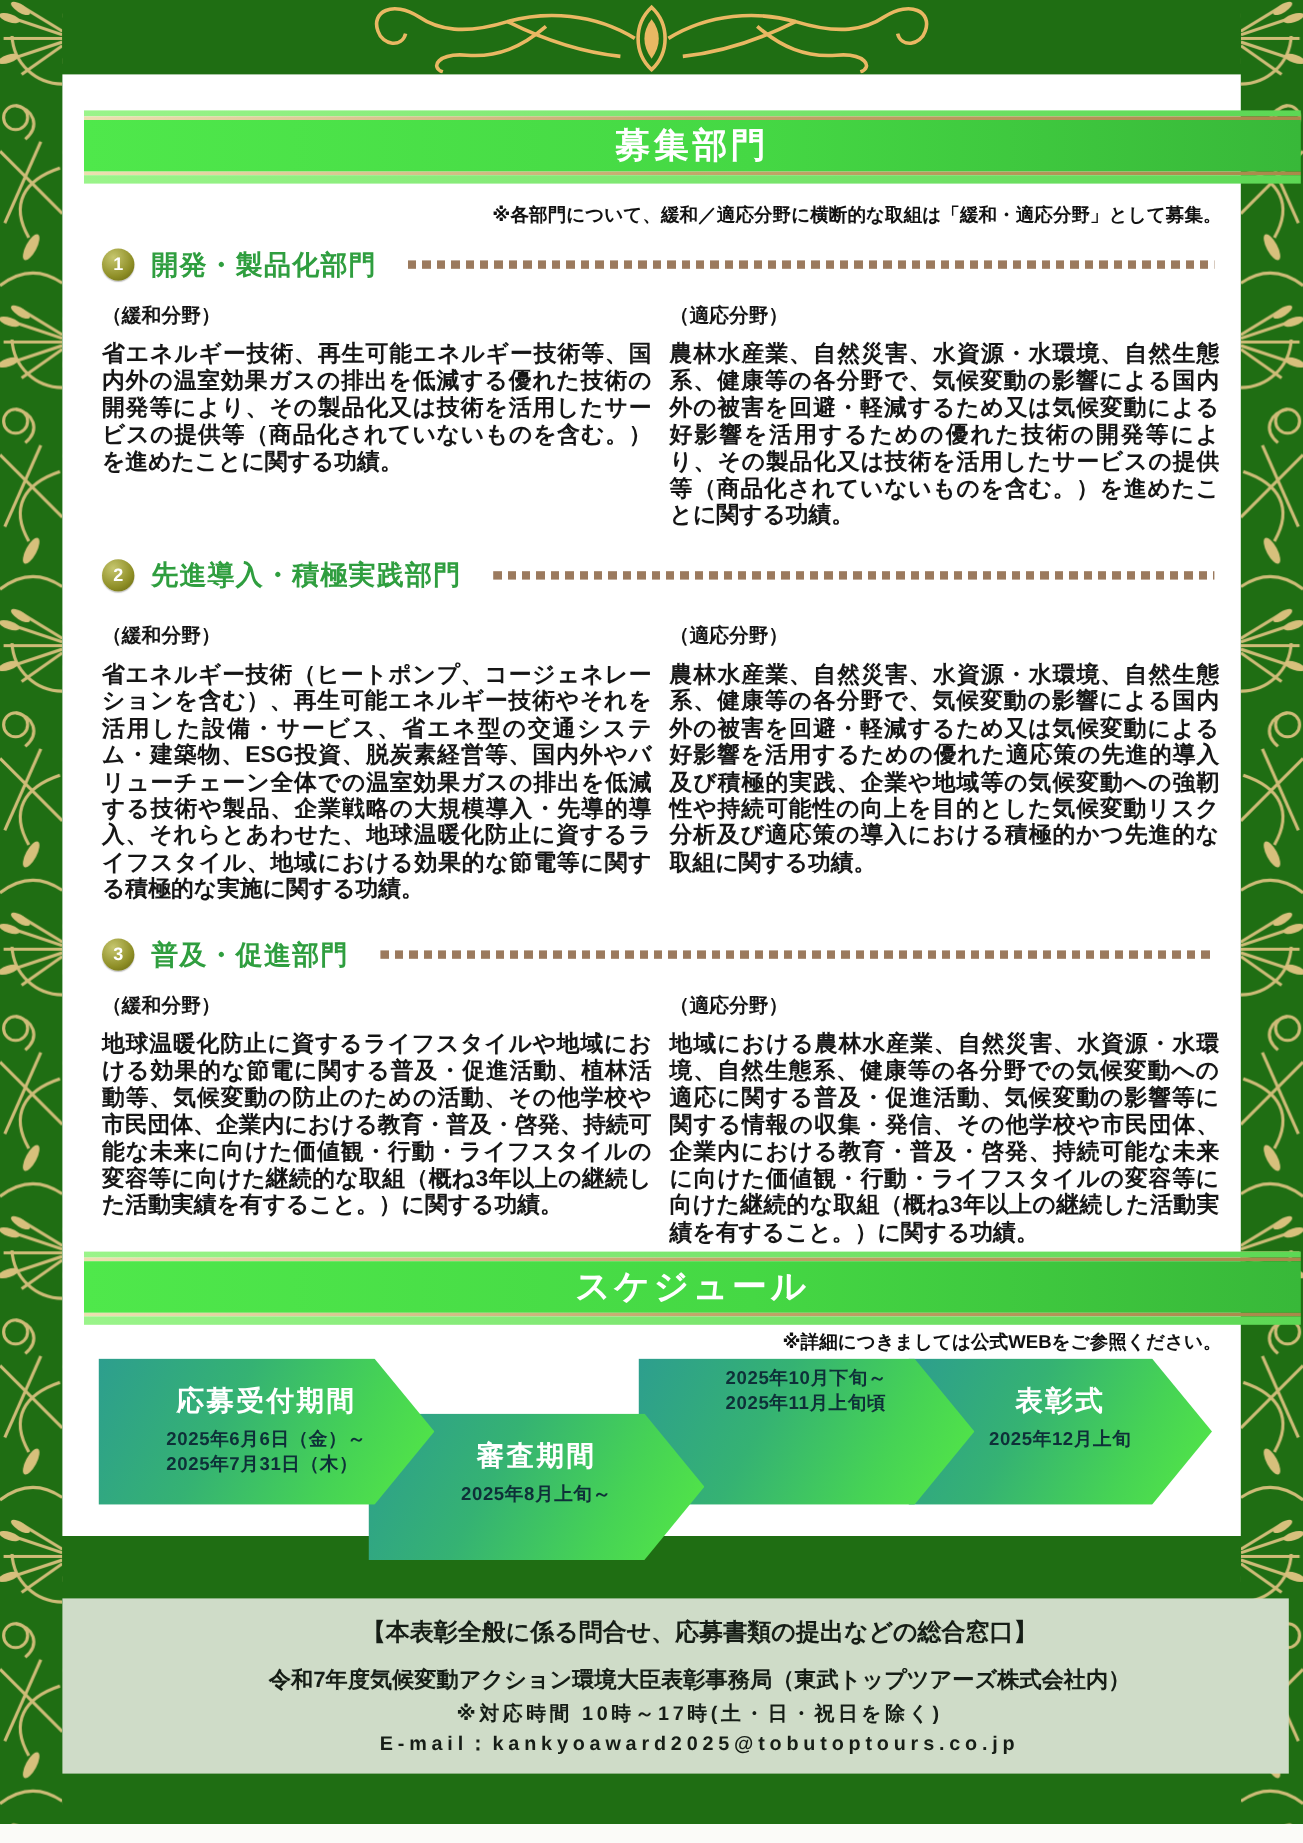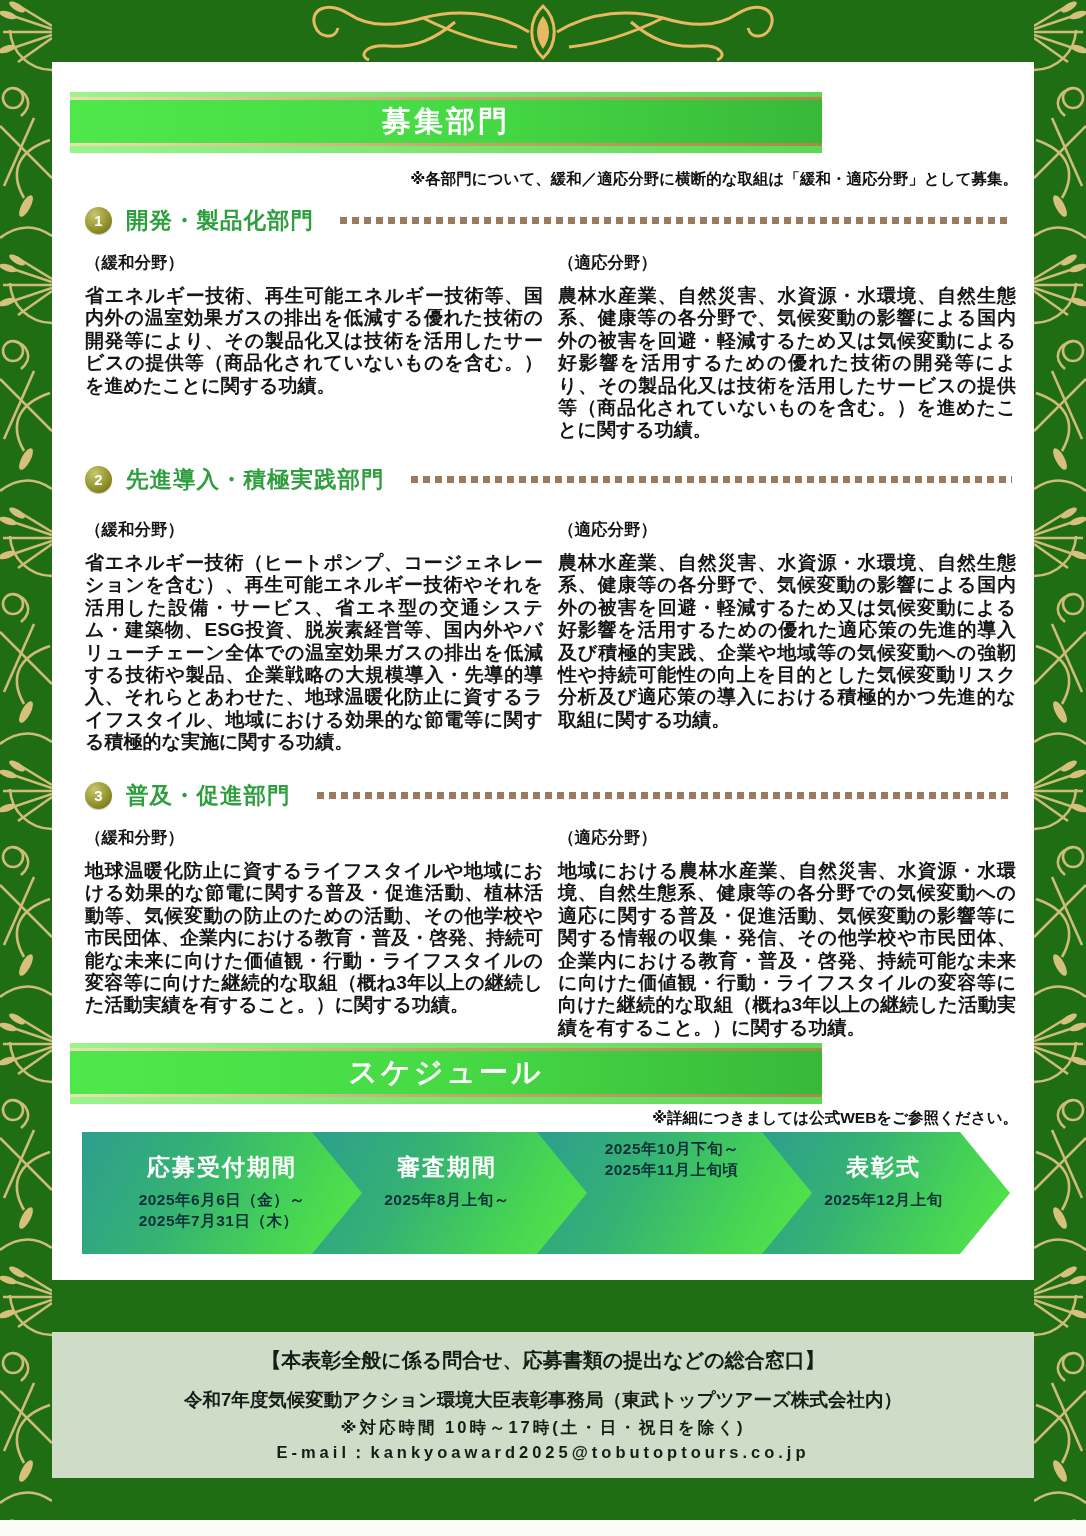--- a/index.html
+++ b/index.html
@@ -6,21 +6,21 @@
   body{background:#e9e9e4;font-family:"Liberation Sans","DejaVu Sans",sans-serif;}
   .page{position:relative;width:1086px;height:1536px;background:#fbfbf8;overflow:hidden;margin:0 auto;}
   .frame{position:absolute;left:0;top:0;width:1086px;height:1520px;background:#1f6e13;}
   .side-orn{position:absolute;top:0;height:1520px;width:52px;}
   .side-orn.left{left:0;}
   .side-orn.right{right:0;transform:scaleX(-1);}
   .top-flourish{position:absolute;top:3px;left:50%;transform:translateX(-50%);}
   .content{position:absolute;left:52px;top:62px;width:982px;height:1218px;background:#ffffff;}
 
   
-  .band{position:absolute;left:18px;width:752px;display:flex;flex-direction:column;}
+  .band{position:absolute;left:18px;width:1014px;display:flex;flex-direction:column;}
   .band-strip{height:5px;background:linear-gradient(90deg,#9af48a,#5cd854);}
   .band-strip.bot{height:7px;}
   .band-gold{height:3px;background:linear-gradient(90deg,#ece0b0,#c3a76a,#a9894a);}
   .band-body{height:43px;background:linear-gradient(90deg,#4fe84b 0%,#45d844 55%,#38b839 100%);
              display:flex;align-items:center;justify-content:center;}
   .band-title{color:#ffffff;font-size:29px;font-weight:bold;letter-spacing:3px;}
 
   .note-line{position:absolute;right:16px;font-size:15.5px;font-weight:bold;color:#111;white-space:nowrap;}
 
   .section{position:absolute;left:33px;width:931px;}
@@ -40,21 +40,21 @@
   .arrows{position:absolute;left:30px;top:1070px;width:928px;height:122px;}
   .step{position:absolute;top:0;height:122px;color:#fff;text-align:center;
         clip-path:polygon(0 0,calc(100% - 50px) 0,100% 50%,calc(100% - 50px) 100%,0 100%);
         background:linear-gradient(118deg,#2d9e8e 0%,#35b273 38%,#46d355 72%,#55e944 100%);}
   .step-label{margin-top:20px;font-size:23px;font-weight:bold;letter-spacing:2px;}
   .step-dates{display:inline-block;text-align:left;margin-top:7px;font-size:15.5px;font-weight:bold;
               color:#0e3038;line-height:1.35;letter-spacing:.5px;}
 
   
   .footer-box{position:absolute;left:52px;top:1332px;width:982px;height:146px;background:#cfdcc8;
-              text-align:center;color:#161d16;}
+              text-align:center;color:#161d16;padding-left:40px;}
   .f-title{margin-top:15px;font-size:20px;font-weight:bold;}
   .f-office{margin-top:13px;font-size:18.5px;font-weight:bold;}
   .f-hours{margin-top:5px;font-size:16.5px;font-weight:bold;letter-spacing:3px;}
   .f-email{margin-top:3px;font-size:16.5px;font-weight:bold;letter-spacing:4px;}
   .f-tel{margin-top:3px;font-size:16.5px;font-weight:bold;letter-spacing:4px;}
 </style>
 </head>
 <body>
 
 <div class="page">
@@ -215,21 +215,21 @@
         <div class="step-dates">
           <div>2025年12月上旬</div>
         </div>
       </div>
       <div class="step" style="left:450px;width:280px;z-index:2;">
         <div class="step-dates">
           <div>2025年10月下旬～</div>
           <div>2025年11月上旬頃</div>
         </div>
       </div>
-      <div class="step" style="left:225px;width:280px;z-index:3;">
+      <div class="step" style="left:225px;width:280px;z-index:3;margin-top:46px;">
         <div class="step-label">審査期間</div>
         <div class="step-dates">
           <div>2025年8月上旬～</div>
         </div>
       </div>
       <div class="step" style="left:0;width:280px;z-index:4;">
         <div class="step-label">応募受付期間</div>
         <div class="step-dates">
           <div>2025年6月6日（金）～</div>
           <div>2025年7月31日（木）</div>

